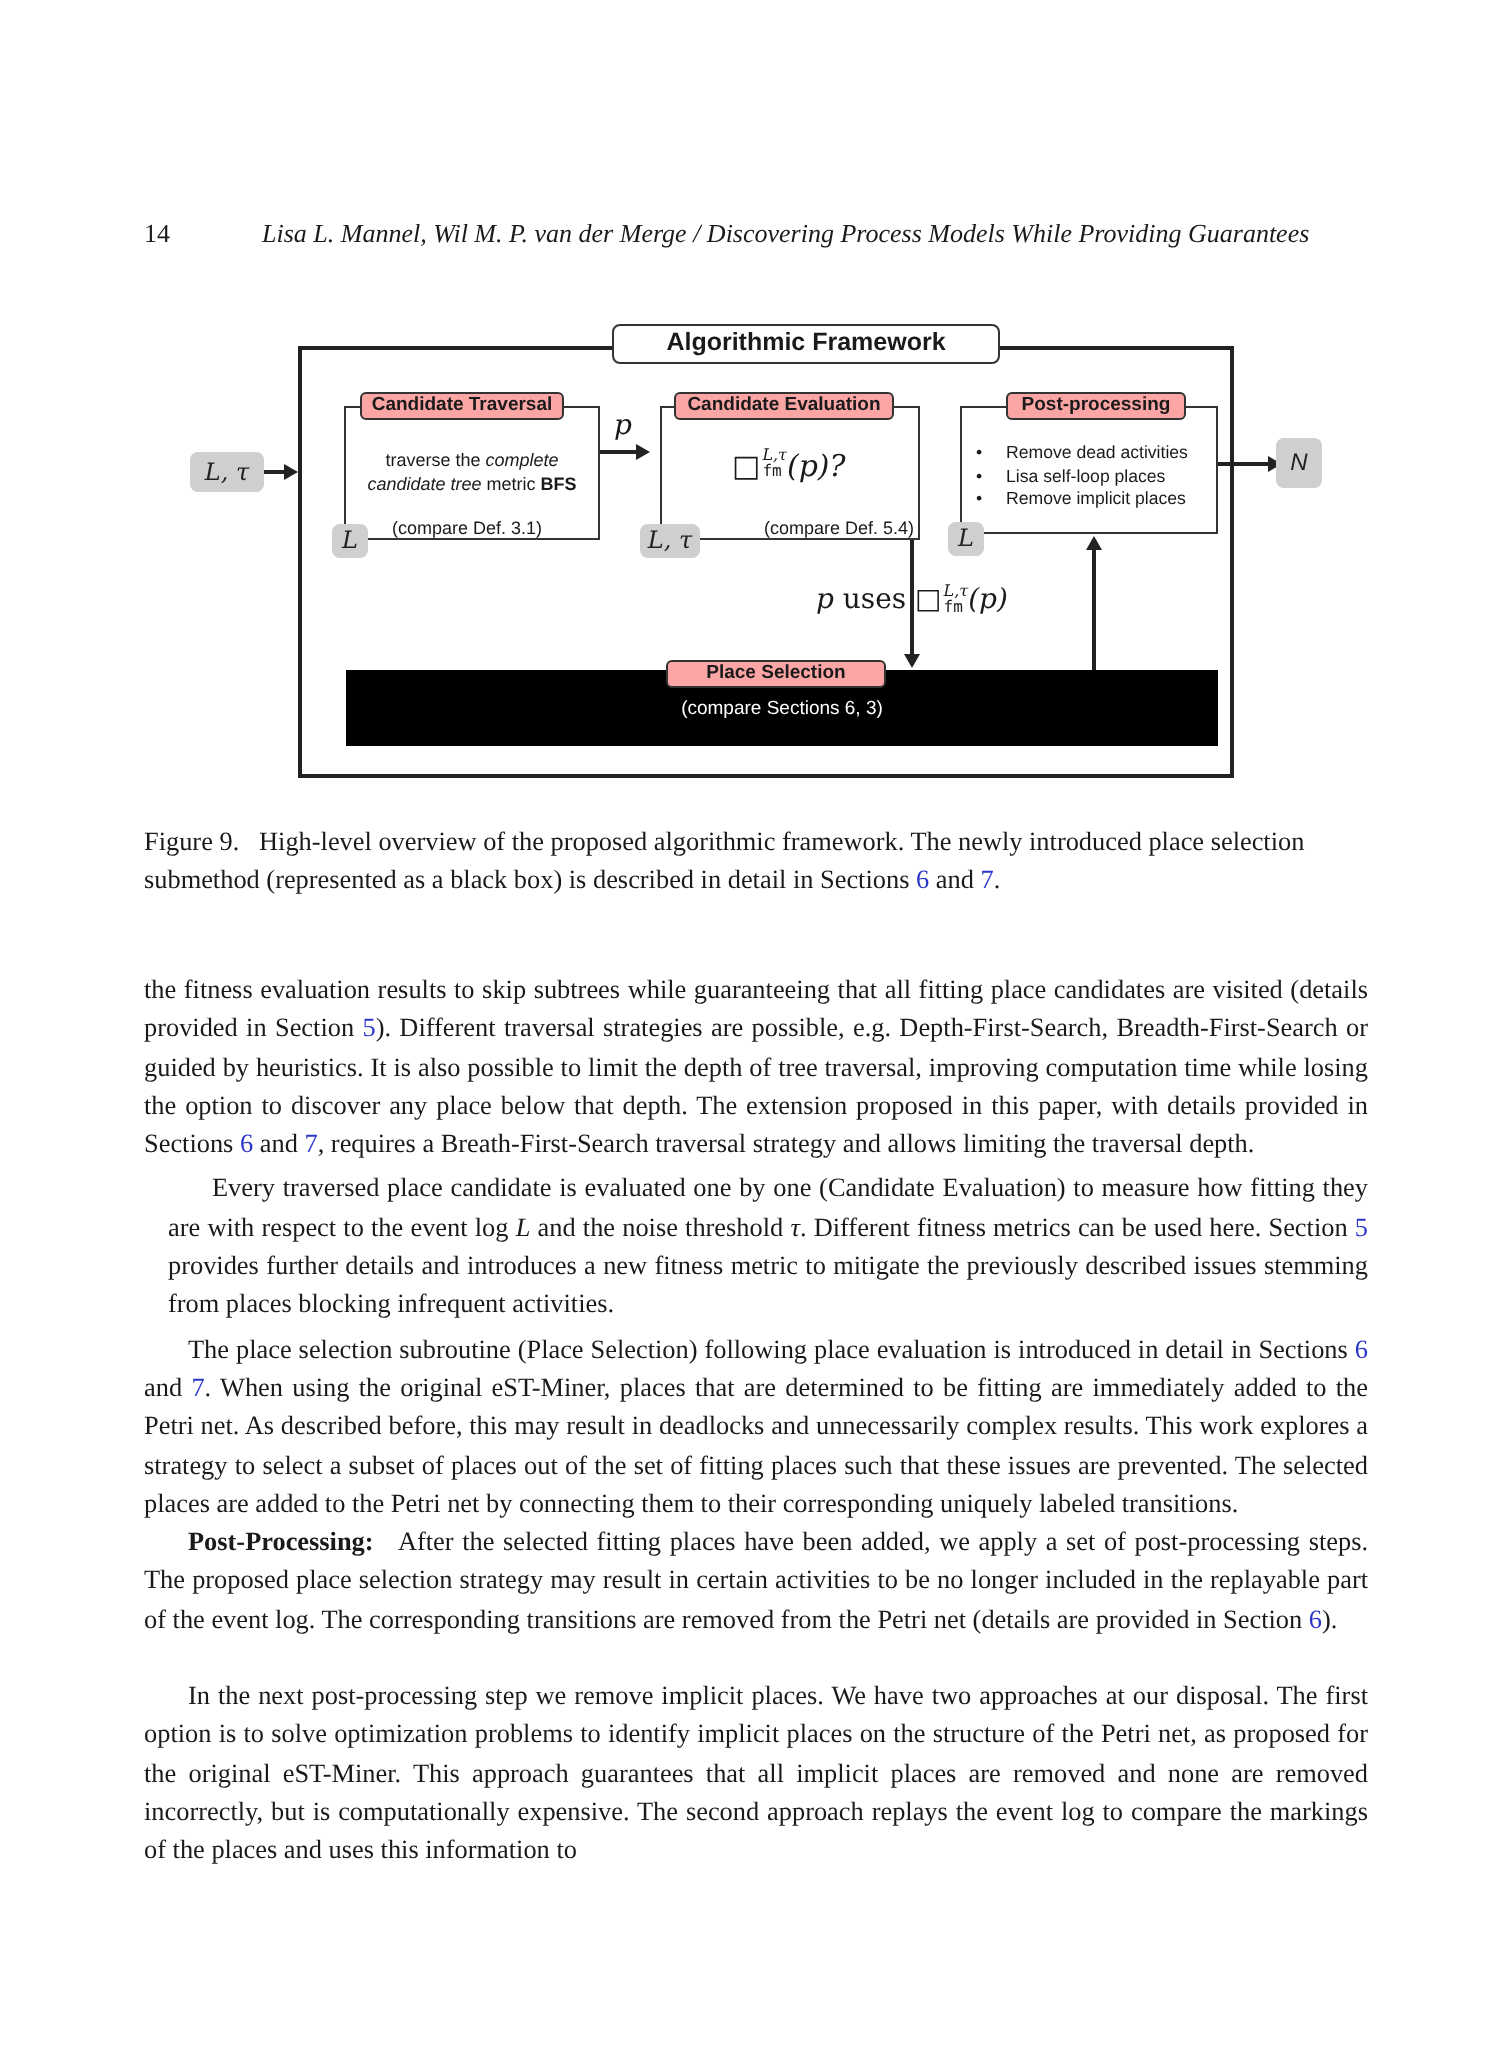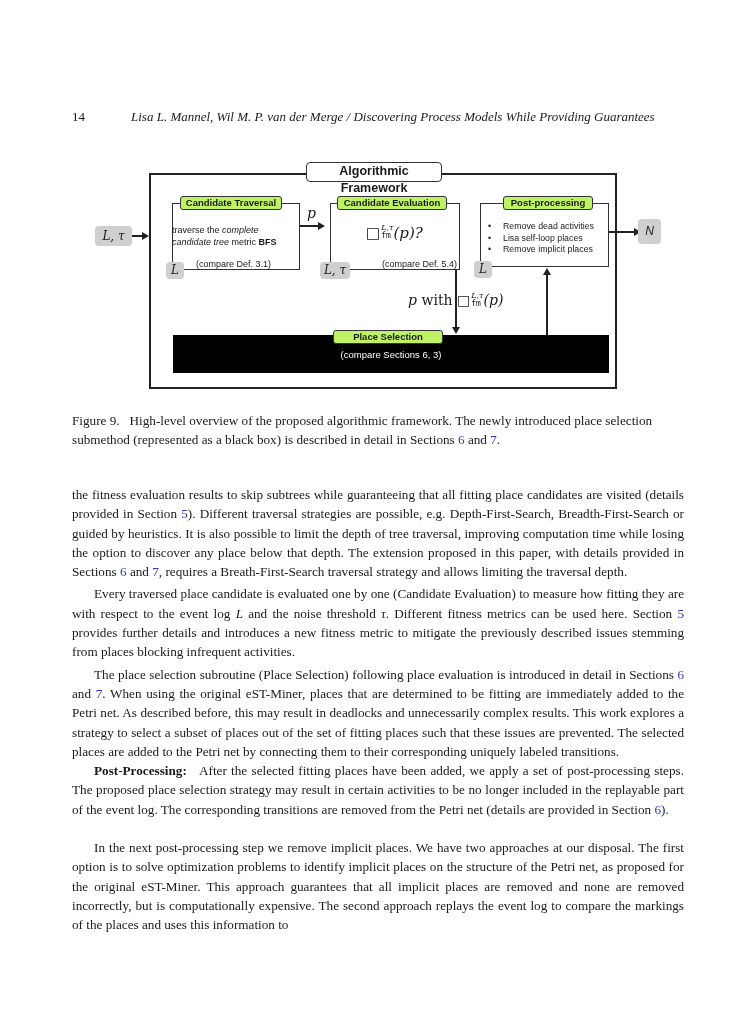--- a/index.html
+++ b/index.html
@@ -6,25 +6,25 @@
   body { width: 756px; height: 1031px; position: relative; overflow: hidden;
          font-family: "Liberation Serif", serif; color: #1a1a1a; }
   .abs { position: absolute; }
 
   
   .pagenum { left: 72px; top: 109px; font-size: 13px; }
   .running { left: 131px; top: 109px; font-size: 13px; font-style: italic; }
 
   
   .frame { left: 149px; top: 173px; width: 468px; height: 216px; border: 2px solid #222; box-sizing: border-box; }
-  .frame-title { left: 306px; top: 162px; width: 136px; height: 20px; background: #fff; border: 1.5px solid #333;
+  .frame-title { left: 306px; top: 162px; width: 194px; height: 20px; background: #fff; border: 1.5px solid #333;
                  border-radius: 4px; box-sizing: border-box; font-family: "Liberation Sans", sans-serif;
                  font-weight: bold; font-size: 12.5px; text-align: center; line-height: 17px; }
   .box { border: 1.5px solid #333; box-sizing: border-box; background: #fff; }
-  .box-title { height: 14px; background: #bef264; border: 1.2px solid #333; border-radius: 3px; box-sizing: border-box;
+  .box-title { height: 14px; background: #fca5a5; border: 1.2px solid #333; border-radius: 3px; box-sizing: border-box;
                font-family: "Liberation Sans", sans-serif; font-weight: bold; font-size: 9.5px; text-align: center; line-height: 12px; }
   .sans { font-family: "Liberation Sans", sans-serif; }
   .tag { background: #cfcfcf; border-radius: 4px; font-family: "DejaVu Serif", serif; font-style: italic;
          font-size: 12px; text-align: center; color: #222; }
   .line { background: #222; }
   .arrow-r { width: 0; height: 0; border-top: 4px solid transparent; border-bottom: 4px solid transparent; border-left: 7px solid #222; }
   .arrow-d { width: 0; height: 0; border-left: 4px solid transparent; border-right: 4px solid transparent; border-top: 7px solid #222; }
   .arrow-u { width: 0; height: 0; border-left: 4px solid transparent; border-right: 4px solid transparent; border-bottom: 7px solid #222; }
   .math { font-family: "DejaVu Serif", serif; font-style: italic; }
   .blackbar { left: 173px; top: 335px; width: 436px; height: 38px; background: #000; }
@@ -48,21 +48,21 @@
 <div>
   <div class="abs frame"></div>
   <div class="abs frame-title">Algorithmic Framework</div>
 
   <div class="abs tag" style="left:95px; top:226px; width:37px; height:20px; line-height:20px;">L, τ</div>
   <div class="abs line" style="left:132px; top:235px; width:11px; height:1.5px;"></div>
   <div class="abs arrow-r" style="left:142px; top:232px;"></div>
 
   <div class="abs box" style="left:172px; top:203px; width:128px; height:67px;"></div>
   <div class="abs box-title" style="left:180px; top:196px; width:102px;">Candidate Traversal</div>
-  <div class="abs sans" style="left:172px; top:224px; width:128px; text-align:left; font-size:9px; line-height:12px;">
+  <div class="abs sans" style="left:172px; top:224px; width:128px; text-align:center; font-size:9px; line-height:12px;">
     <div><span>traverse the </span><i>complete</i></div>
     <div><i>candidate tree</i><span> metric </span><b>BFS</b></div>
   </div>
   <div class="abs sans" style="left:196px; top:259px; font-size:9px;">(compare Def. 3.1)</div>
   <div class="abs tag" style="left:166px; top:262px; width:18px; height:17px; line-height:17px;">L</div>
 
   <div class="abs line" style="left:300px; top:225px; width:19px; height:1.5px;"></div>
   <div class="abs arrow-r" style="left:318px; top:222px;"></div>
   <div class="abs math" style="left:307px; top:205px; font-size:14px;">p</div>
 
@@ -87,37 +87,37 @@
   <div class="abs arrow-r" style="left:634px; top:228px;"></div>
   <div class="abs tag" style="left:638px; top:219px; width:23px; height:25px; line-height:25px; font-family:'Liberation Sans', sans-serif;">N</div>
 
   <div class="abs line" style="left:455px; top:270px; width:1.5px; height:58px;"></div>
   <div class="abs arrow-d" style="left:452px; top:327px;"></div>
 
   <div class="abs line" style="left:546px; top:275px; width:1.5px; height:60px;"></div>
   <div class="abs arrow-u" style="left:543px; top:268px;"></div>
 
   <div class="abs" style="left:408px; top:292px; font-family:'DejaVu Serif', serif; font-size:14px;">
-    <i>p</i><span> with </span><span>□</span><span style="display:inline-block; vertical-align:top; font-size:8px; line-height:8px; margin-left:1px;"><i>L,τ</i><br><span style="font-family:'DejaVu Sans Mono', monospace;">fm</span></span><i>(p)</i>
+    <i>p</i><span> uses </span><span>□</span><span style="display:inline-block; vertical-align:top; font-size:8px; line-height:8px; margin-left:1px;"><i>L,τ</i><br><span style="font-family:'DejaVu Sans Mono', monospace;">fm</span></span><i>(p)</i>
   </div>
 
   <div class="abs blackbar"></div>
   <div class="abs box-title ps-title">Place Selection</div>
   <div class="abs ps-sub">(compare Sections 6, 3)</div>
 </div>
 
 <div class="abs caption">
   <span>Figure 9.</span>&nbsp;&nbsp;&nbsp;<span>High-level overview of the proposed algorithmic framework. The newly introduced place selection submethod (represented as a black box) is described in detail in Sections </span><a class="ref">6</a><span> and  </span><a class="ref">7</a><span>.</span>
 </div>
 
 <div class="abs body" style="top:485px;">
   <p>
     <span>the fitness evaluation results to skip subtrees while guaranteeing that all fitting place candidates are visited (details provided in Section </span><a class="ref">5</a><span>). Different traversal strategies are possible, e.g. Depth-First-Search, Breadth-First-Search or guided by heuristics. It is also possible to limit the depth of tree traversal, improving computation time while losing the option to discover any place below that depth. The extension proposed in this paper, with details provided in Sections </span><a class="ref">6</a><span> and </span><a class="ref">7</a><span>, requires a Breath-First-Search traversal strategy and allows limiting the traversal depth.</span>
   </p>
-  <p class="indent" style="margin-top:3px;">
+  <p class="indent" style="margin-top:3px;margin-left:12px;">
     <span>Every traversed place candidate is evaluated one by one (Candidate Evaluation) to measure how fitting they are with respect to the event log </span><i>L</i><span> and the noise threshold </span><i>τ</i><span>. Different fitness metrics can be used here. Section </span><a class="ref">5</a><span> provides further details and introduces a new fitness metric to mitigate the previously described issues stemming from places blocking infrequent activities.</span>
   </p>
   <p class="indent" style="margin-top:3px;">
     <span>The place selection subroutine (Place Selection) following place evaluation is introduced in detail in Sections </span><a class="ref">6</a><span> and </span><a class="ref">7</a><span>. When using the original eST-Miner, places that are determined to be fitting are immediately added to the Petri net. As described before, this may result in deadlocks and unnecessarily complex results. This work explores a strategy to select a subset of places out of the set of fitting places such that these issues are prevented. The selected places are added to the Petri net by connecting them to their corresponding uniquely labeled transitions.</span>
   </p>
   <p class="indent" style="margin-top:0;">
     <b class="lead">Post-Processing:</b><span style="white-space:pre-wrap;">   After the selected fitting places have been added, we apply a set of post-processing steps. The proposed place selection strategy may result in certain activities to be no longer included in the replayable part of the event log. The corresponding transitions are removed from the Petri net (details are provided in Section </span><a class="ref">6</a><span>).</span>
   </p>
   <p class="indent" style="margin-top:19px;">
     <span>In the next post-processing step we remove implicit places. We have two approaches at our disposal. The first option is to solve optimization problems to identify implicit places on the structure of the Petri net, as proposed for the original eST-Miner. This approach guarantees that all implicit places are removed and none are removed incorrectly, but is computationally expensive. The second approach replays the event log to compare the markings of the places and uses this information to</span>

